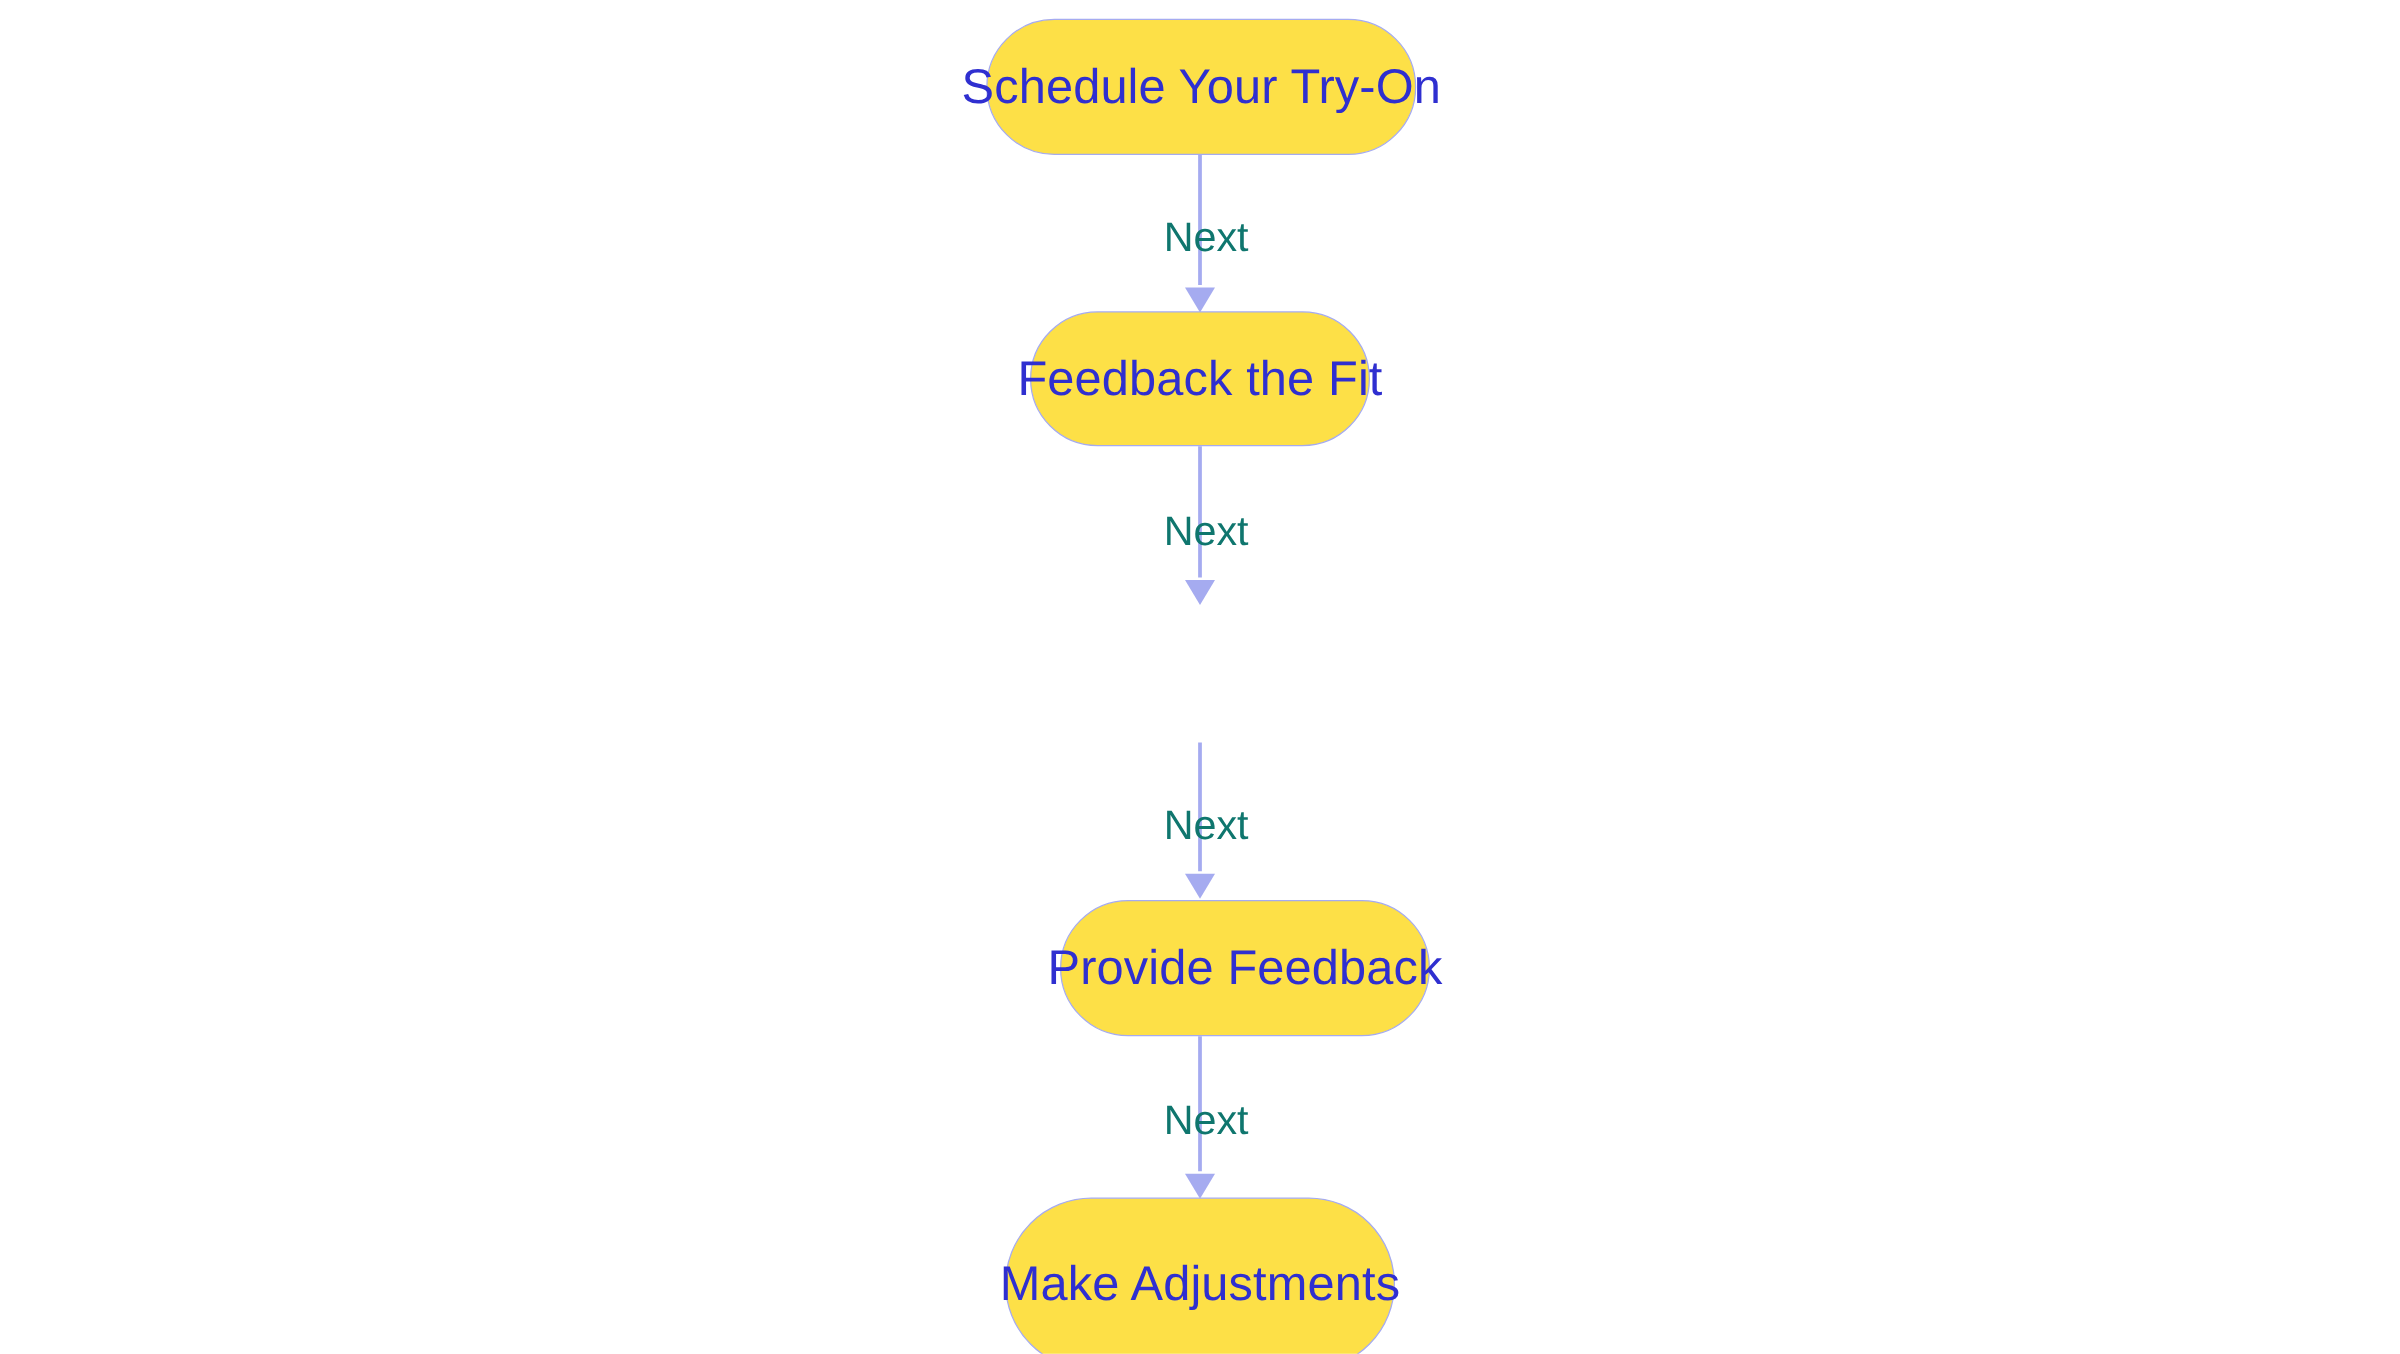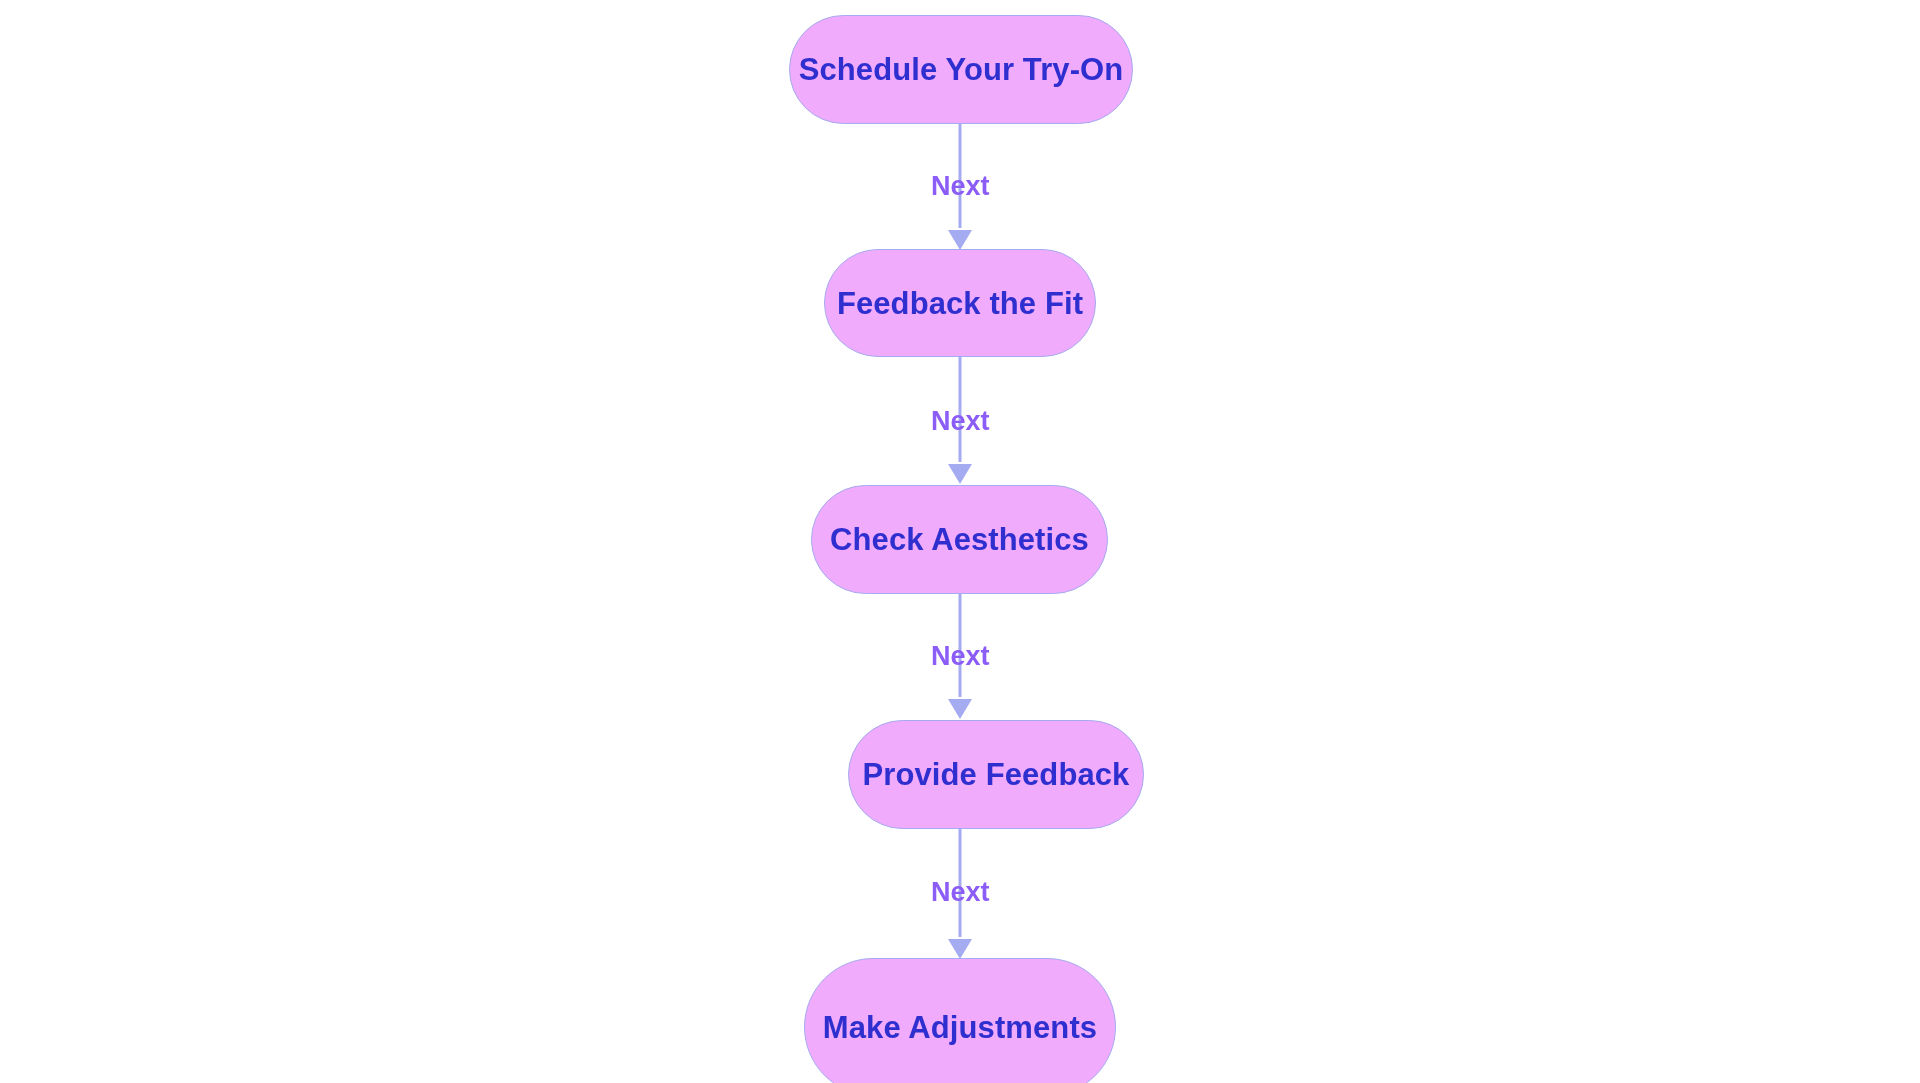--- a/index.html
+++ b/index.html
@@ -18,29 +18,29 @@
   #flow-canvas {
     position: relative;
     width: 1920px;
     height: 1083px;
     background: #ffffff;
   }
 
   .flow-node {
     position: absolute;
     box-sizing: border-box;
-    background: #f0abfc;
+    background: #fde047;
     border: 1.6px solid #a5abf0;
     border-radius: 9999px;
     display: flex;
     align-items: center;
     justify-content: center;
     color: #2f2fd0;
-    font-size: 31px;
-    font-weight: 700;
+    font-size: 39px;
+    font-weight: 400;
     letter-spacing: 0.1px;
     white-space: nowrap;
     line-height: 1;
   }
 
   .node-label {
     display: block;
     padding: 0 14px;
   }
 
@@ -48,23 +48,23 @@
     position: absolute;
     left: 0;
     top: 0;
     width: 1920px;
     height: 1083px;
     pointer-events: none;
   }
 
   .edge-label {
     position: absolute;
-    color: #8b5cf6;
-    font-size: 27px;
-    font-weight: 700;
+    color: #0f766e;
+    font-size: 33px;
+    font-weight: 400;
     line-height: 1;
     white-space: nowrap;
     background: transparent;
   }
 </style>
 </head>
 <body>
 
 <div id="flow-canvas">
 
@@ -100,23 +100,20 @@
   </svg>
 
   <div class="flow-node" style="left:789px; top:15px; width:344px; height:109px;">
     <span class="node-label">Schedule Your Try-On</span>
   </div>
 
   <div class="flow-node" style="left:824px; top:249px; width:272px; height:108px;">
     <span class="node-label">Feedback the Fit</span>
   </div>
 
-  <div class="flow-node" style="left:811px; top:485px; width:297px; height:109px;">
-    <span class="node-label">Check Aesthetics</span>
-  </div>
 
   <div class="flow-node" style="left:848px; top:720px; width:296px; height:109px;">
     <span class="node-label">Provide Feedback</span>
   </div>
 
   <div class="flow-node" style="left:804px; top:958px; width:312px; height:138px;">
     <span class="node-label">Make Adjustments</span>
   </div>
 
   <div class="edge-label" style="left:931px; top:173px;">Next</div>

